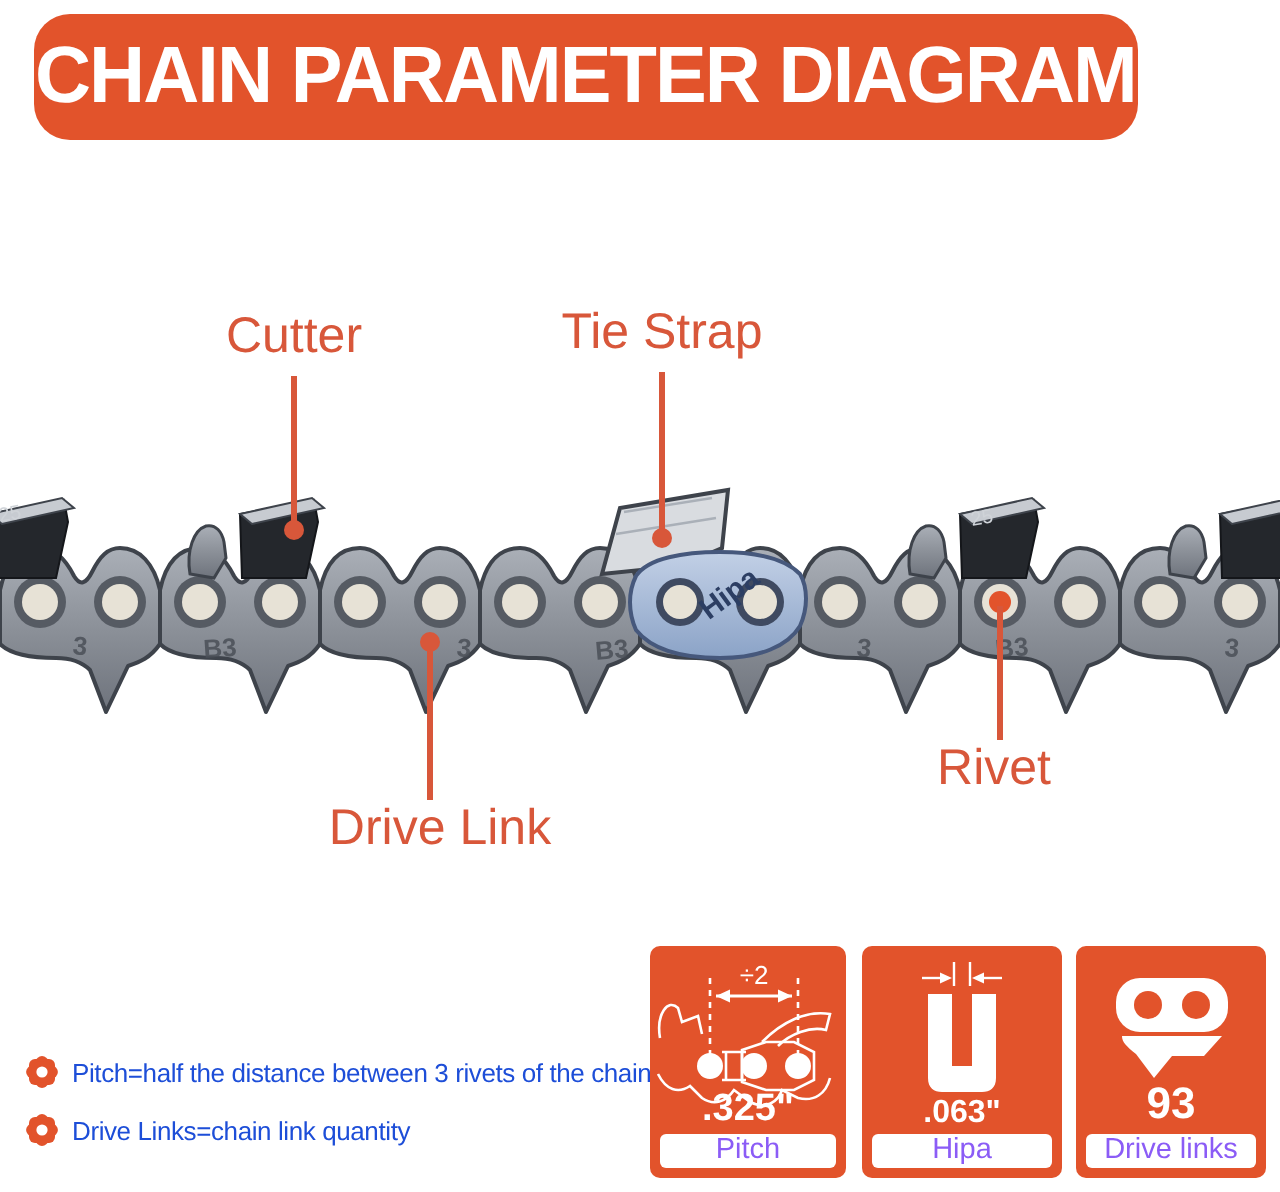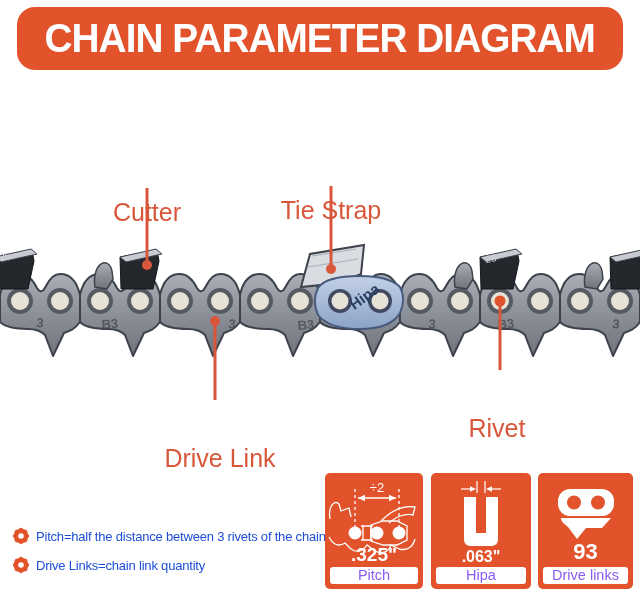--- a/index.html
+++ b/index.html
@@ -1,26 +1,26 @@
 <!DOCTYPE html>
 <html><head>
 <meta charset="utf-8">
 <style>
   html,body{margin:0;padding:0;background:#fff;}
   .canvas{position:relative;width:640px;height:596px;background:#ffffff;overflow:hidden;
           font-family:"Liberation Sans", sans-serif;}
 
   
-  .banner{position:absolute;left:17px;top:7px;width:606px;height:63px;background:#E2532B;
+  .banner{position:absolute;left:17px;top:7px;width:552px;height:63px;background:#E2532B;
           border-radius:18px;display:flex;align-items:center;justify-content:center;}
   .banner-title{color:#ffffff;font-weight:700;font-size:40px;letter-spacing:-1px;
                 transform:scaleX(.97);white-space:nowrap;}
 
   
-  .callout-label{position:absolute;color:#D8573A;font-size:25px;text-align:center;white-space:nowrap;margin-top:44px;}
+  .callout-label{position:absolute;color:#D8573A;font-size:25px;text-align:center;white-space:nowrap;}
   .lbl-cutter{left:77px;top:154px;width:140px;}
   .lbl-tie{left:251px;top:152px;width:160px;}
   .lbl-drive{left:140px;top:400px;width:160px;}
   .lbl-rivet{left:437px;top:370px;width:120px;}
 
   
   .chain-svg{position:absolute;left:0;top:243px;}
   .overlay-svg{position:absolute;left:0;top:0;pointer-events:none;}
 
   

